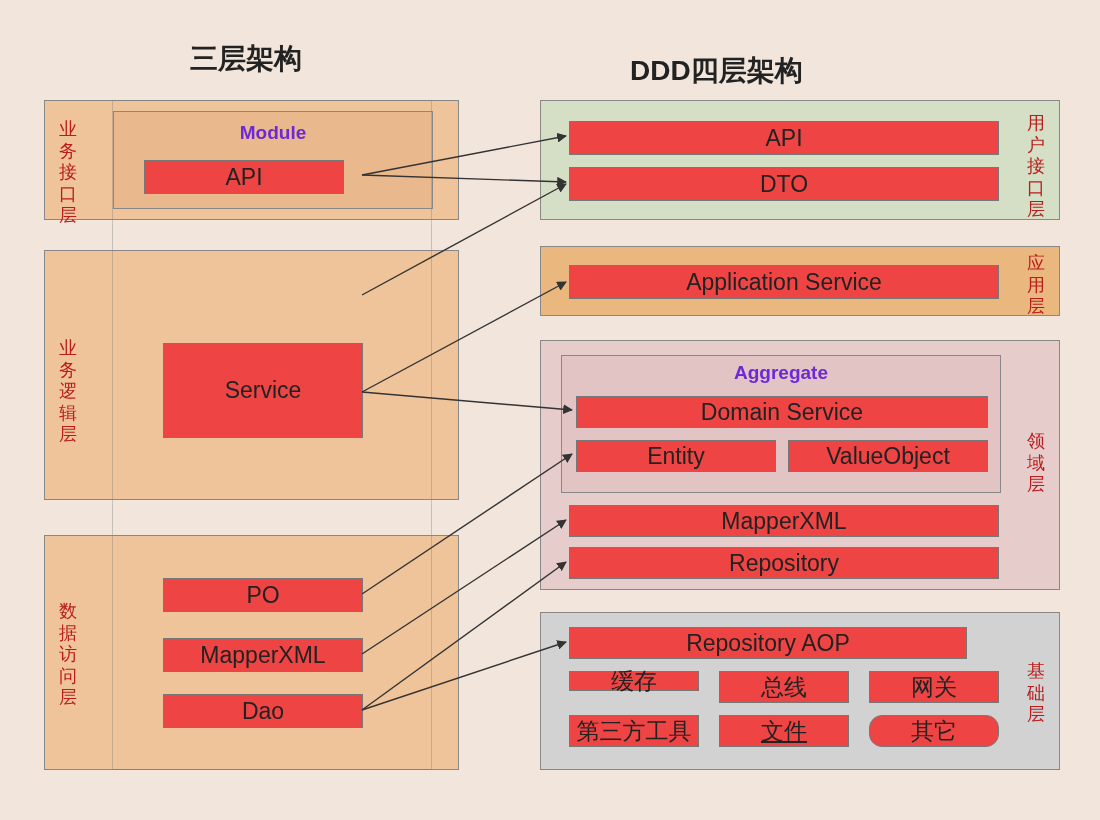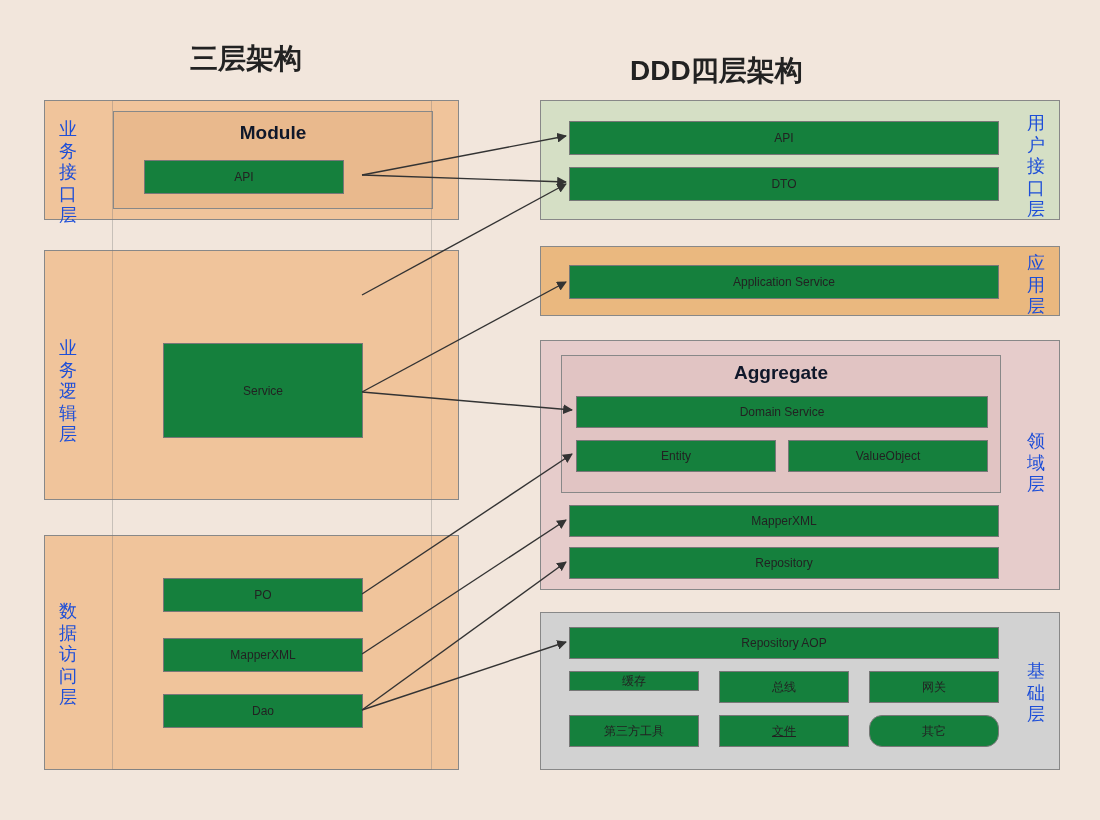--- a/index.html
+++ b/index.html
@@ -18,40 +18,40 @@
     color: #222;
   }
   .layer {
     position: absolute;
     border: 1px solid #888;
   }
   .vlabel {
     position: absolute;
     font-size: 18px;
     font-weight: 500;
-    color: #1d4ed8;
+    color: #b91c1c;
     width: 22px;
     text-align: center;
     line-height: 1.2;
   }
   .sub-box {
     position: absolute;
-    background: #15803d;
+    background: #ef4444;
     border: 1px solid #777;
-    font-size: 12px;
+    font-size: 23px;
     display: flex;
     align-items: center;
     justify-content: center;
     color: #222;
   }
   .sub-title {
     position: absolute;
     font-size: 19px;
     font-weight: 600;
-    color: #0f172a;
+    color: #6d28d9;
     text-align: center;
   }
   svg.arrows {
     position: absolute;
     top: 0; left: 0;
     width: 1100px; height: 820px;
     pointer-events: none;
   }
 </style>
 </head>
@@ -102,21 +102,21 @@
     <div class="sub-box" style="left:14px; top:84px; width:200px; height:32px;">Entity</div>
     <div class="sub-box" style="left:14px; top:40px; width:412px; height:32px;">Domain Service</div>
     <div class="sub-box" style="left:226px; top:84px; width:200px; height:32px;">ValueObject</div>
   </div>
   <div class="sub-box" style="left:28px; top:164px; width:430px; height:32px;">MapperXML</div>
   <div class="sub-box" style="left:28px; top:206px; width:430px; height:32px;">Repository</div>
 </div>
 
 <div class="layer" style="left:540px; top:612px; width:520px; height:158px; background:#d2d2d2;">
   <div class="vlabel" style="right:12px; top:48px;">基础层</div>
-  <div class="sub-box" style="left:28px; top:14px; width:430px; height:32px;">Repository AOP</div>
+  <div class="sub-box" style="left:28px; top:14px; width:398px; height:32px;">Repository AOP</div>
   <div class="sub-box" style="left:28px; top:58px; width:130px; height:20px;">缓存</div>
   <div class="sub-box" style="left:178px; top:58px; width:130px; height:32px;">总线</div>
   <div class="sub-box" style="left:328px; top:58px; width:130px; height:32px;">网关</div>
   <div class="sub-box" style="left:28px; top:102px; width:130px; height:32px;">第三方工具</div>
   <div class="sub-box" style="left:178px; top:102px; width:130px; height:32px;text-decoration:underline;">文件</div>
   <div class="sub-box" style="left:328px; top:102px; width:130px; height:32px;border-radius:13px;">其它</div>
 </div>
 
 <svg class="arrows">
   <defs>

